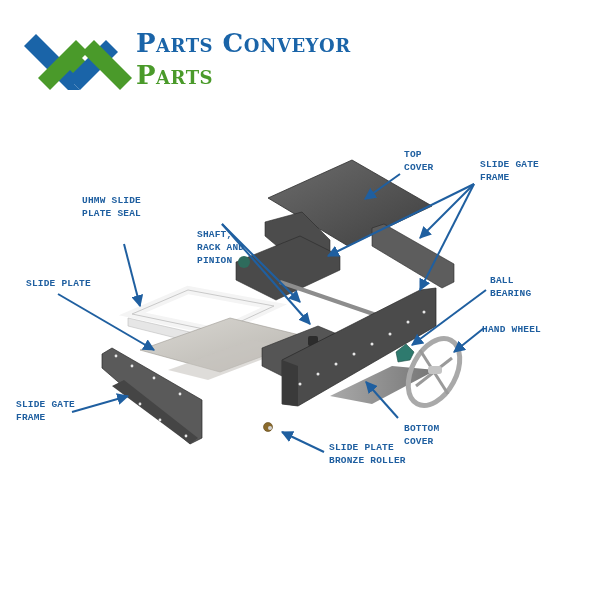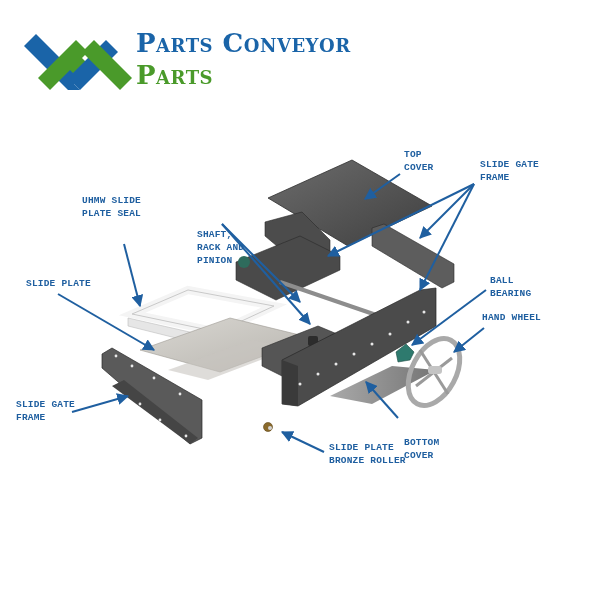--- a/index.html
+++ b/index.html
@@ -138,27 +138,27 @@
   <div>UHMW Slide</div>
   <div>Plate Seal</div>
 </div>
 <div class="label" style="left:26px; top:277px;">
   <div>Slide Plate</div>
 </div>
 <div class="label" style="left:490px; top:262px;margin-top:12px;">
   <div>Ball</div>
   <div>Bearing</div>
 </div>
-<div class="label" style="left:482px; top:311px;">
+<div class="label" style="left:482px; top:323px;">
   <div>Hand Wheel</div>
 </div>
 <div class="label" style="left:16px; top:398px;">
   <div>Slide Gate</div>
   <div>Frame</div>
 </div>
-<div class="label" style="left:404px; top:422px;margin-top:14px;">
+<div class="label" style="left:404px; top:422px;">
   <div>Bottom</div>
   <div>Cover</div>
 </div>
 <div class="label" style="left:329px; top:441px;">
   <div>Slide Plate</div>
   <div>Bronze Roller</div>
 </div>
 
 </body></html>

